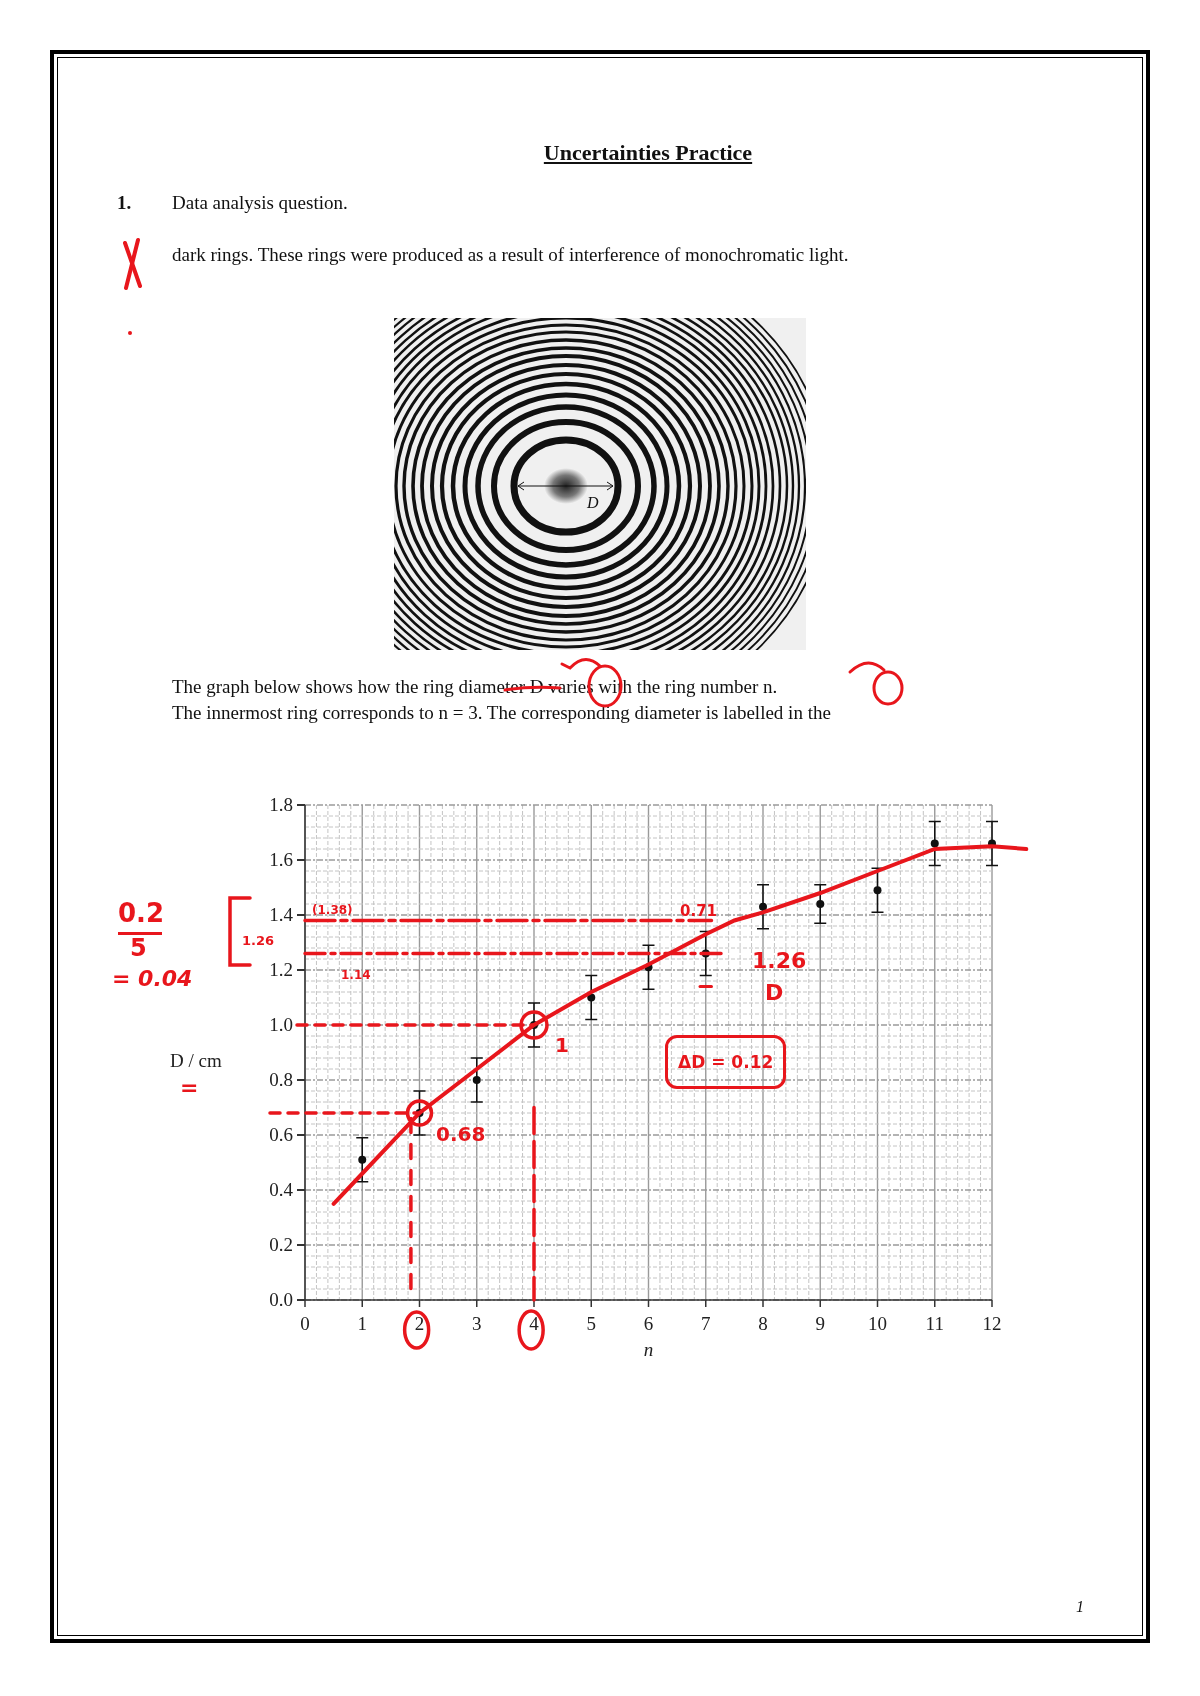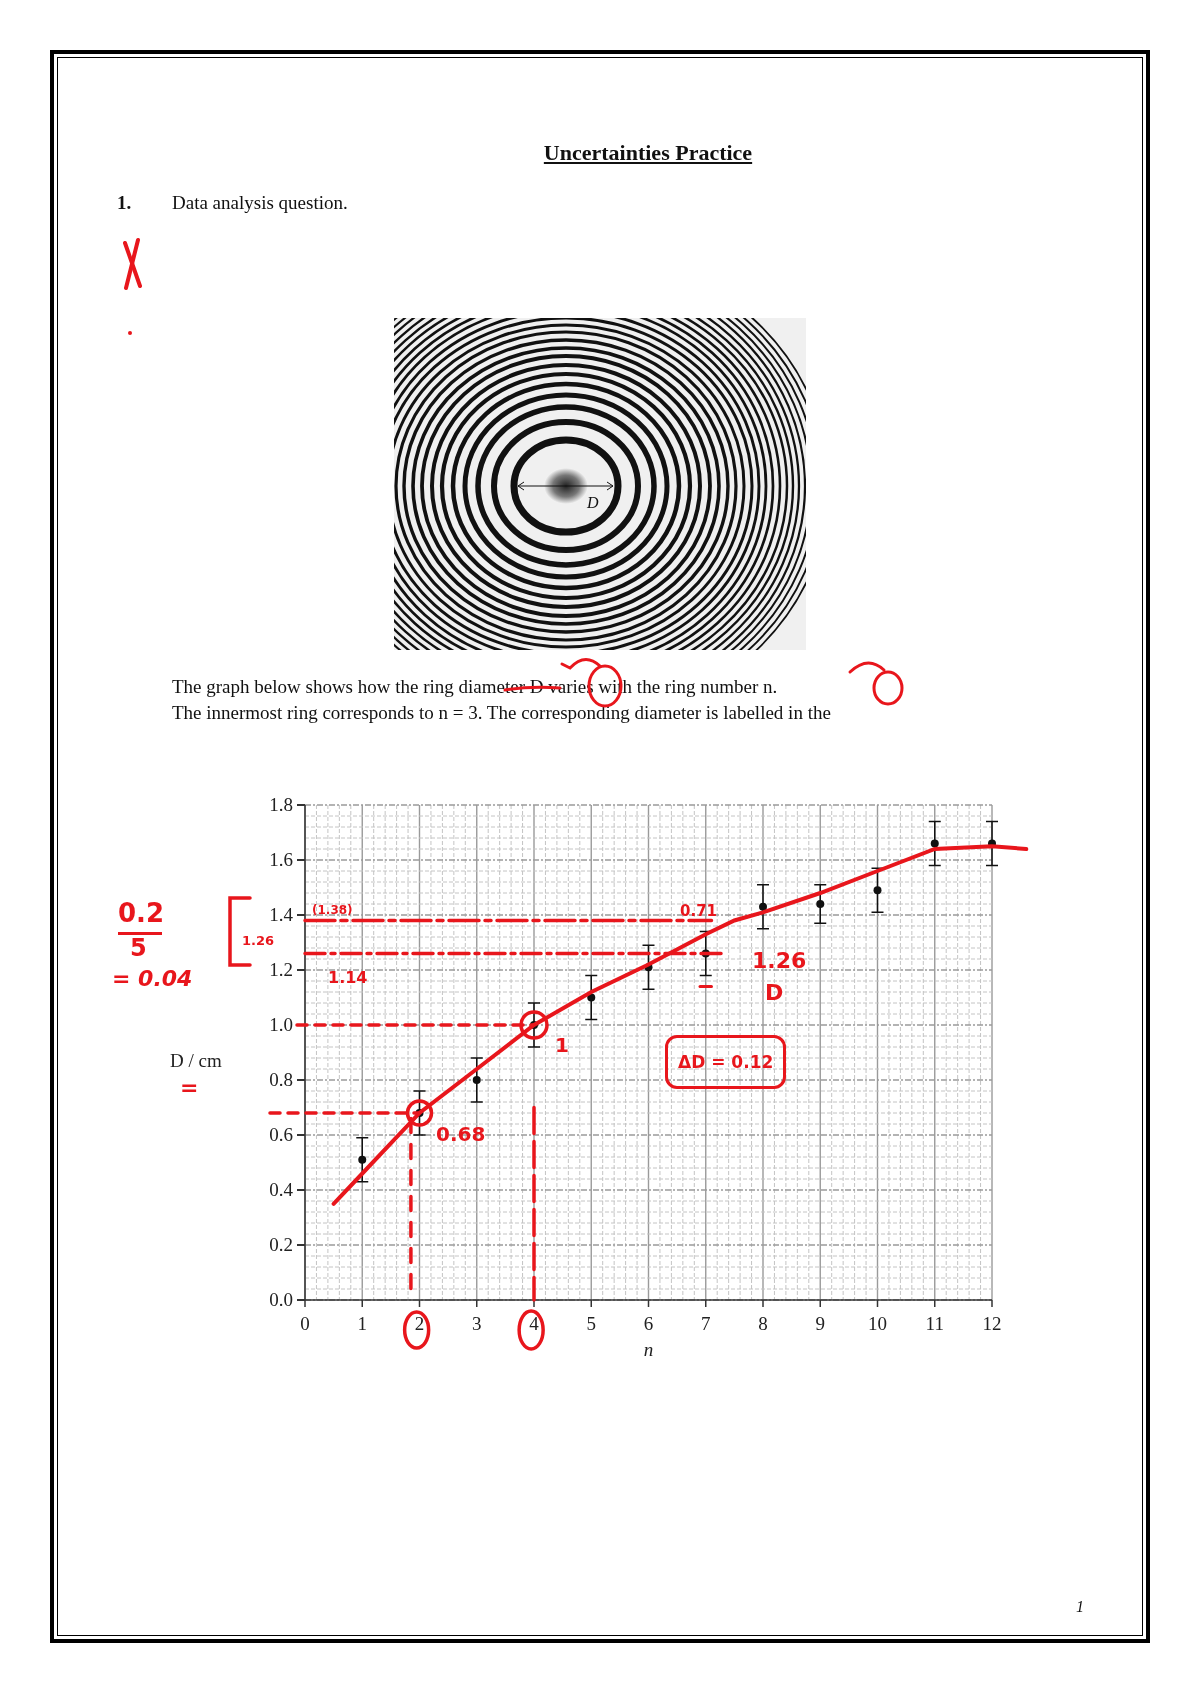--- a/index.html
+++ b/index.html
@@ -20,20 +20,21 @@
 <body>
 
 <div class="border-outer"></div>
 <div class="border-inner"></div>
 
 <div class="title">Uncertainties Practice</div>
 <div class="qnum">1.</div>
 <div class="qtext">Data analysis question.</div>
 
 <div class="para" style="top:242px;">
+  <div>dark rings. These rings were produced as a result of interference of monochromatic light.</div>
 </div>
 
 <svg class="chart" width="1200" height="1696" style="pointer-events:none;">
   <g stroke="#e8161c" stroke-width="4" fill="none" stroke-linecap="round">
     <path d="M138 240 L126 288"></path>
     <path d="M125 243 L140 286"></path>
   </g>
   <circle cx="130" cy="333" r="2" fill="#e8161c"></circle>
 </svg>
 
@@ -348,21 +349,21 @@
   <text id="xlabel" x="648.5" y="1356" font-size="19" font-style="italic" fill="#222" text-anchor="middle">n</text>
   <text id="ylabel" x="170" y="1067" font-size="19" fill="#222">D / cm</text>
 </svg>
 
 <div class="ink" style="left:118px;top:898px;font-size:26px;">0.2</div>
 <div style="position:absolute;left:118px;top:932px;width:44px;height:3px;background:#e8161c;"></div>
 <div class="ink" style="left:130px;top:934px;font-size:24px;">5</div>
 <div class="ink" style="left:112px;top:966px;font-size:22px;font-style:italic;">= 0.04</div>
 <div class="ink" style="left:242px;top:933px;font-size:13px;">1.26</div>
 <div class="ink" style="left:312px;top:903px;font-size:12px;">(1.38)</div>
-<div class="ink" style="left:328px;top:968px;font-size:16px;">1.14</div>
+<div class="ink" style="left:341px;top:968px;font-size:12px;">1.14</div>
 <div class="ink" style="left:680px;top:902px;font-size:15px;">0.71</div>
 <div class="ink" style="left:752px;top:948px;font-size:22px;">1.26</div>
 <div class="ink" style="left:765px;top:980px;font-size:22px;">D</div>
 <div class="ink" style="left:436px;top:1122px;font-size:20px;text-align:right;">0.68</div>
 <div class="ink" style="left:555px;top:1033px;font-size:20px;">1</div>
 <div class="ink" style="left:665px;top:1035px;font-size:17px;border:3px solid #e8161c;border-radius:12px;padding:14px 10px;">ΔD = 0.12</div>
 <div class="ink" style="left:180px;top:1075px;font-size:22px;">=</div>
 
 <div class="pagenum">1</div>
 

